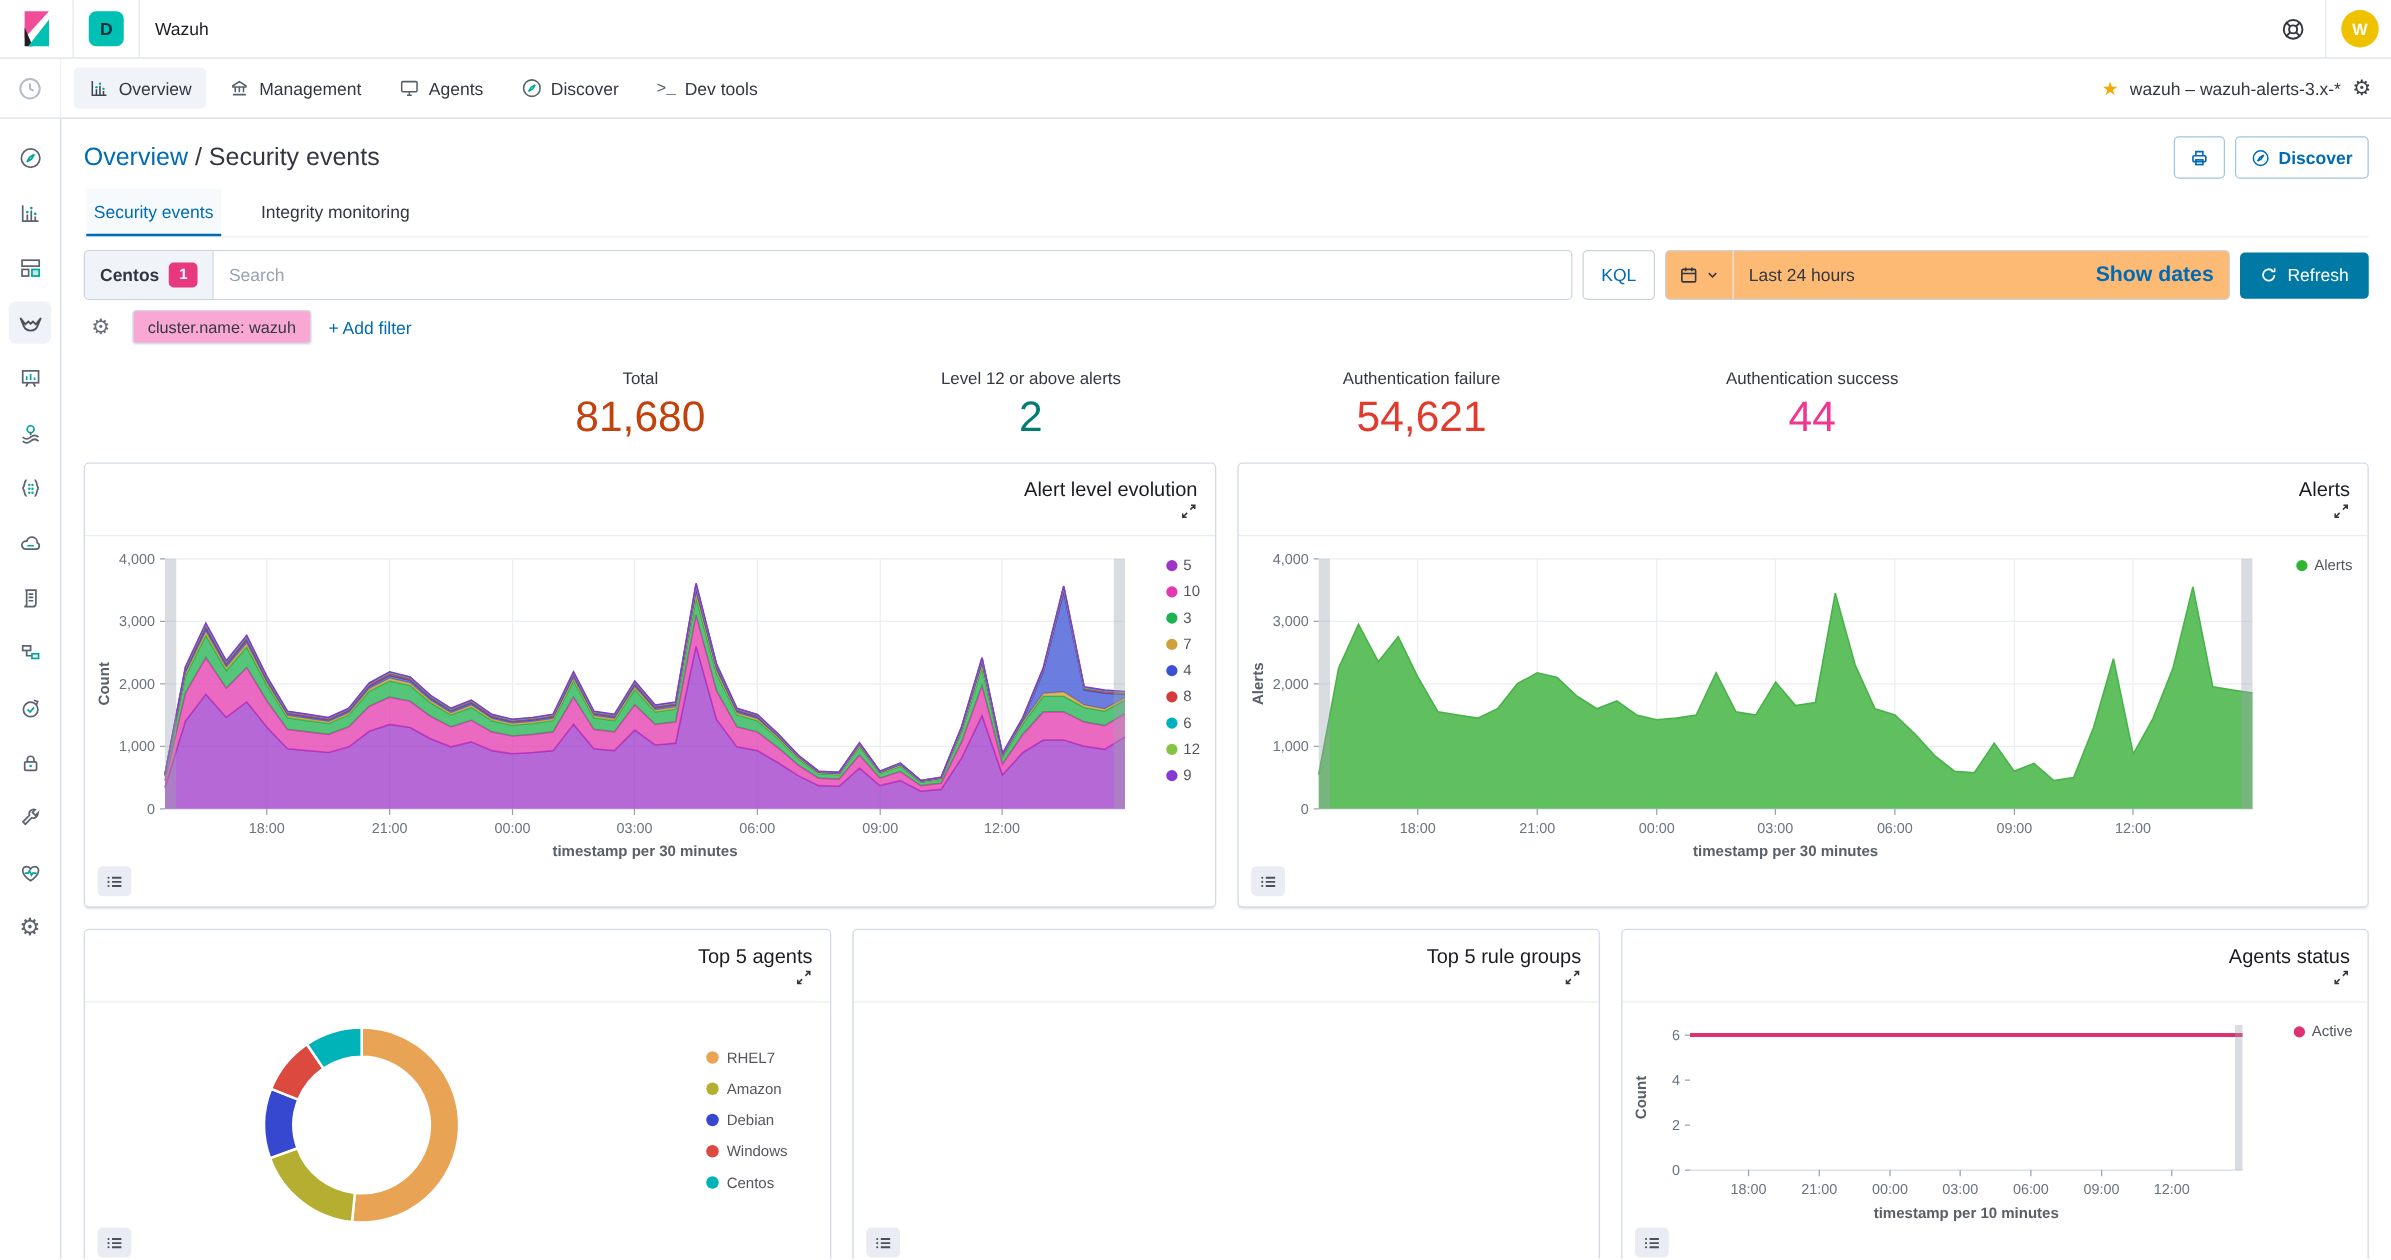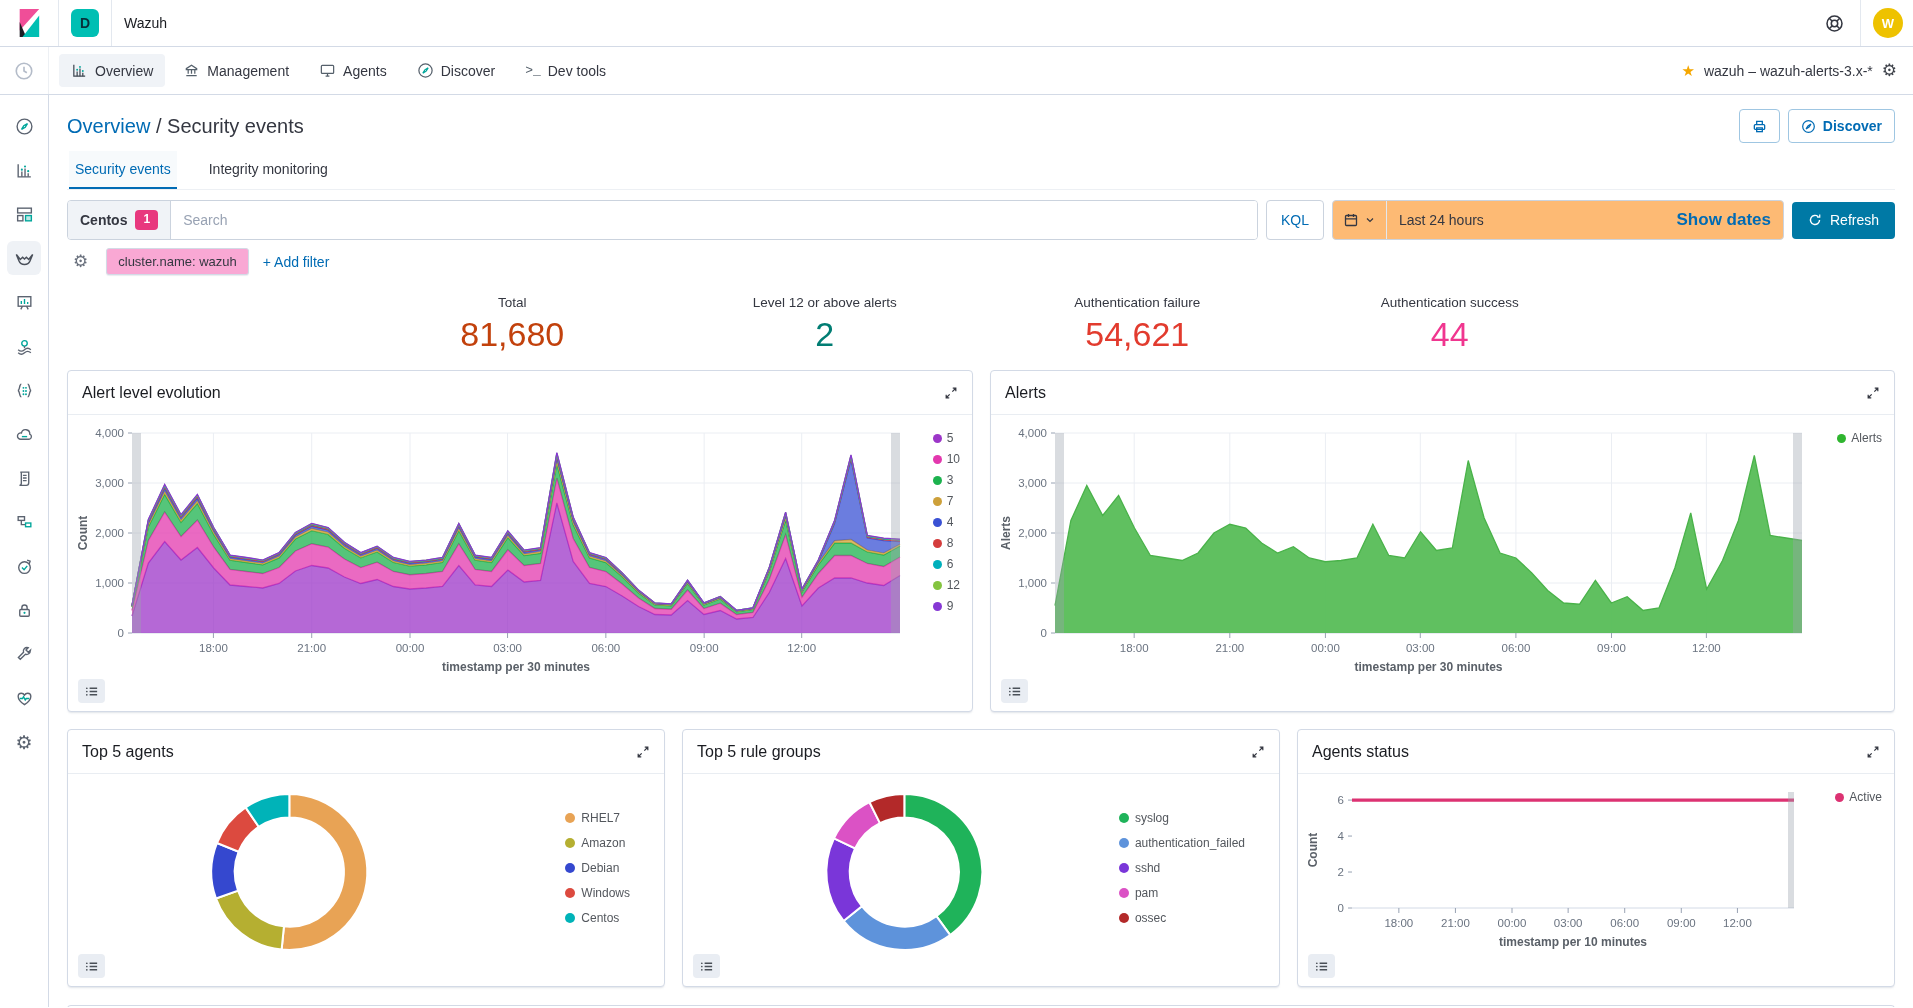--- a/index.html
+++ b/index.html
@@ -79,22 +79,22 @@
   
   .stats-row{margin-top:20px;display:flex;width:1250px;margin-left:auto;margin-right:auto;}
   .stat{flex:1;text-align:center;}
   .stat-label{font-size:13.5px;color:var(--text);}
   .stat-value{font-size:34px;margin-top:5px;cursor:pointer;}
   
   .grid1{margin-top:16px;display:grid;grid-template-columns:1fr 1fr;gap:17px;}
   .grid2{margin-top:17px;display:grid;grid-template-columns:1fr 1fr 1fr;gap:17px;}
   .panel{position:relative;background:#fff;border:1px solid var(--border);border-radius:4px;
     box-shadow:0 2px 2px -1px rgba(152,162,179,.3);}
-  .panel-head{display:flex;align-items:center;justify-content:space-between;padding:13px 14px 12px;
-    border-bottom:1px solid var(--panelhead);}
+  .panel-head{display:flex;align-items:flex-end;justify-content:space-between;padding:13px 14px 12px;
+    border-bottom:1px solid var(--panelhead);flex-direction:column;}
   .panel-title{font-size:16px;font-weight:normal;color:#1A1C21;}
   .expand{cursor:pointer;}
   .chart{position:relative;margin:8px 8px 32px 6px;}
   .chart.tall{height:256px;}
   .chart.short{height:172px;}
   .vlegend{position:absolute;right:4px;top:8px;display:flex;flex-direction:column;gap:7px;
     font-size:12px;color:#53575D;}
   .vlegend .li{display:flex;align-items:center;cursor:pointer;white-space:nowrap;}
   .vlegend .li i{width:9px;height:9px;border-radius:50%;display:inline-block;margin-right:5px;}
   .donut-legend{position:absolute;right:26px;top:50%;transform:translateY(-50%);display:flex;
@@ -585,36 +585,20 @@
       </div>
       <div class="panel">
         <div class="panel-head">
           <h3 class="panel-title">Top 5 rule groups</h3>
           <span class="expand">
             <svg width="14" height="14" viewBox="0 0 16 16" fill="none" stroke="#343741" stroke-width="1.4">
                 <path d="M10 2.5h3.5V6M13.2 2.8L9.5 6.5M6 13.5H2.5V10M2.8 13.2L6.5 9.5"></path>
               </svg>
           </span>
         </div>
-        <div class="chart short" id="chart3">
-            <svg width="582" height="172">
-              <path d="M215.34 12A78 78 0 0 1 261.1872496788129 153.1033255612459L247.43307477516902 134.17232789287212A54.599999999999994 54.599999999999994 0 0 0 215.34 35.400000000000006Z" fill="#1FB35A" stroke="#fff" stroke-width="2"></path>
-              <path d="M261.1872496788129 153.1033255612459A78 78 0 0 1 154.58757225655523 138.9197559609359L172.81330057958868 124.24382917265513A54.599999999999994 54.599999999999994 0 0 0 247.43307477516902 134.17232789287212Z" fill="#5E93DB" stroke="#fff" stroke-width="2"></path>
-              <path d="M154.58757225655523 138.9197559609359A78 78 0 0 1 144.9846840496292 56.323160517597564L166.09127883474045 66.4262123623183A54.599999999999994 54.599999999999994 0 0 0 172.81330057958868 124.24382917265513Z" fill="#7A36D9" stroke="#fff" stroke-width="2"></path>
-              <path d="M144.9846840496292 56.323160517597564A78 78 0 0 1 180.50451306548104 20.21111227398046L190.95515914583675 41.147778591786334A54.599999999999994 54.599999999999994 0 0 0 166.09127883474045 66.4262123623183Z" fill="#DB52C5" stroke="#fff" stroke-width="2"></path>
-              <path d="M180.50451306548104 20.21111227398046A78 78 0 0 1 215.33999999999997 12L215.34 35.400000000000006A54.599999999999994 54.599999999999994 0 0 0 190.95515914583675 41.147778591786334Z" fill="#B32929" stroke="#fff" stroke-width="2"></path>
-            </svg>
-            <div class="donut-legend">
-              <span class="li"><i style="background: rgb(31, 179, 90);"></i>syslog</span>
-              <span class="li"><i style="background: rgb(94, 147, 219);"></i>authentication_failed</span>
-              <span class="li"><i style="background: rgb(122, 54, 217);"></i>sshd</span>
-              <span class="li"><i style="background: rgb(219, 82, 197);"></i>pam</span>
-              <span class="li"><i style="background: rgb(179, 41, 41);"></i>ossec</span>
-            </div>
-          </div>
         <button class="legend-toggle">
           <svg width="15" height="15" viewBox="0 0 16 16" stroke="#4A5058" stroke-width="1.6">
               <path d="M6 4.5h8M6 8h8M6 11.5h8"></path>
               <circle cx="3" cy="4.5" r="0.9" fill="#4A5058" stroke="none"></circle>
               <circle cx="3" cy="8" r="0.9" fill="#4A5058" stroke="none"></circle>
               <circle cx="3" cy="11.5" r="0.9" fill="#4A5058" stroke="none"></circle>
             </svg>
         </button>
       </div>
       <div class="panel">

